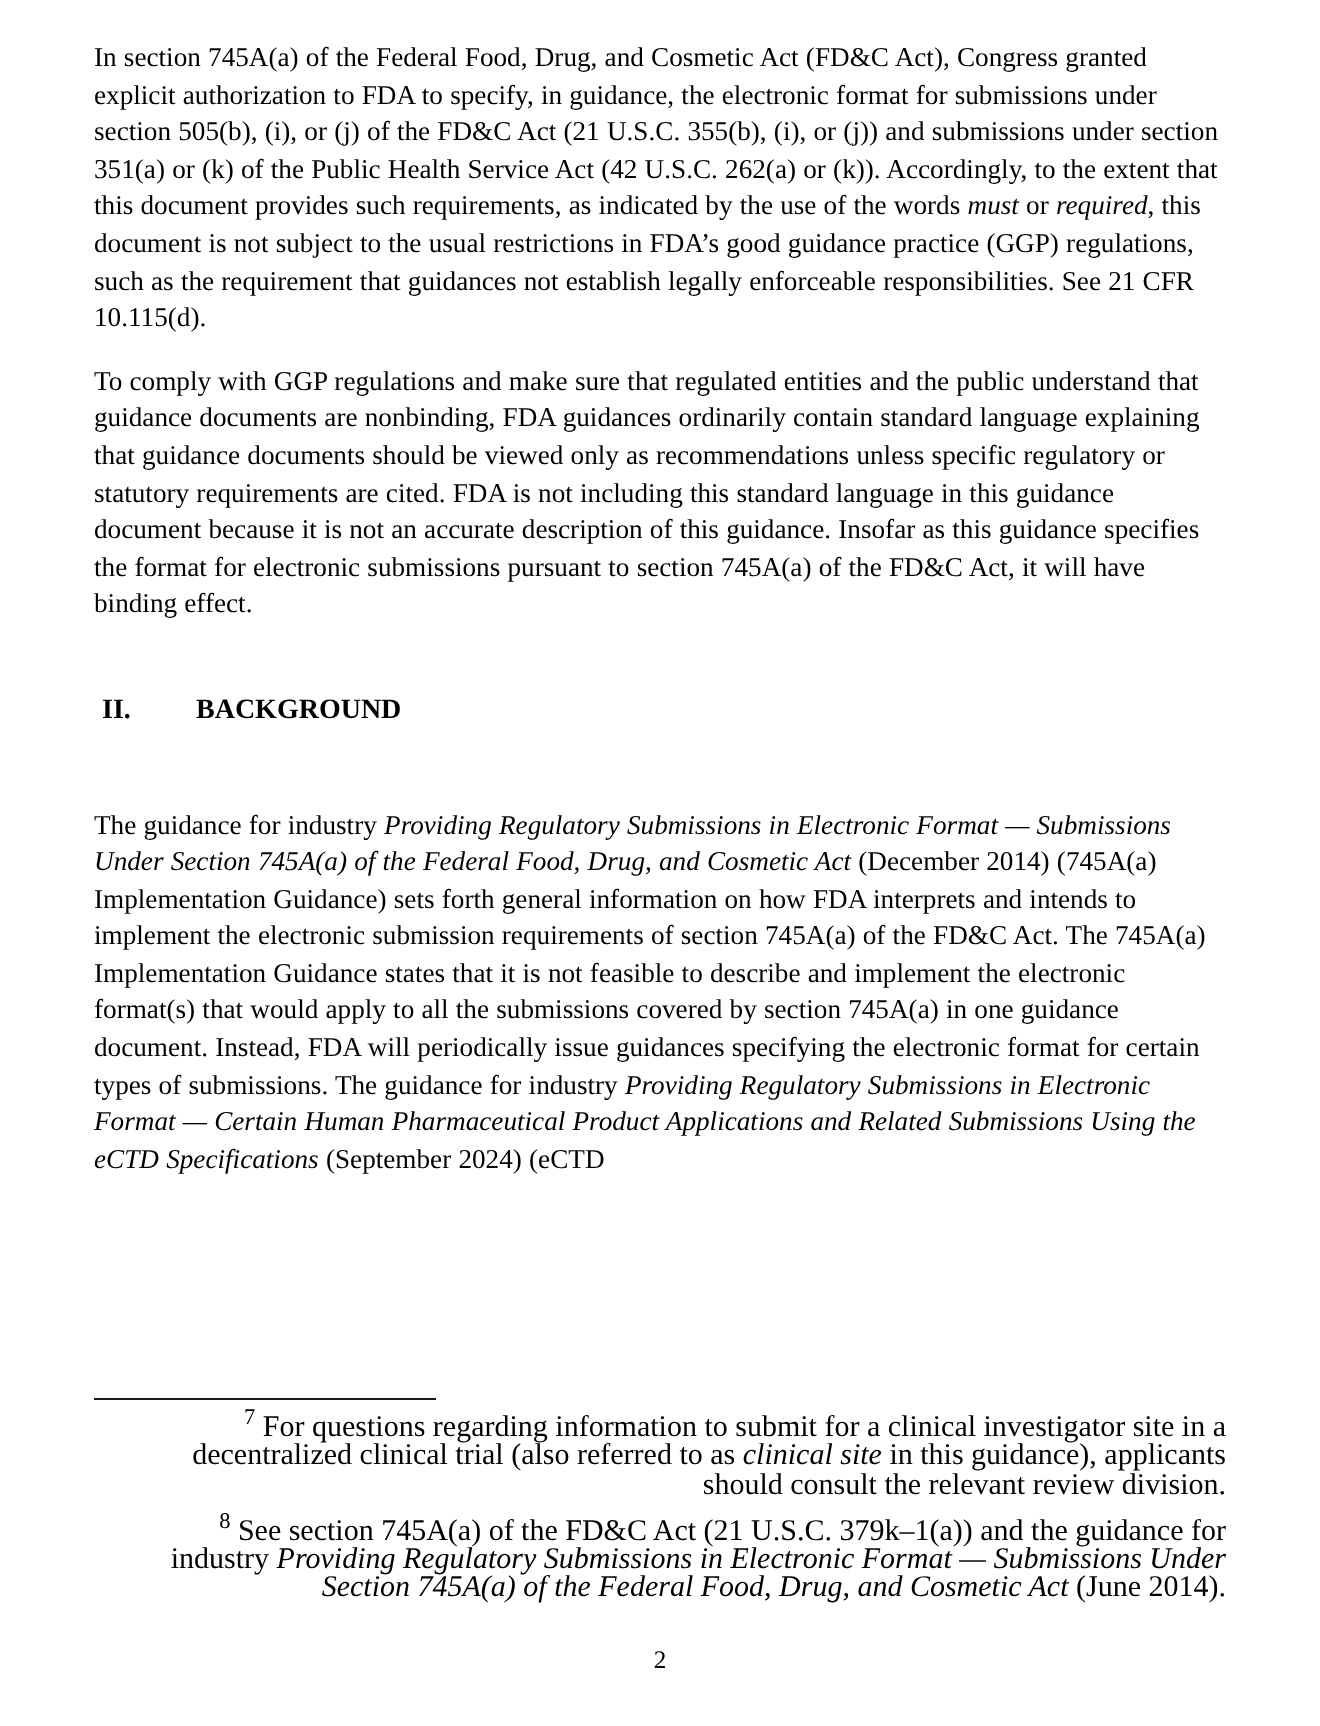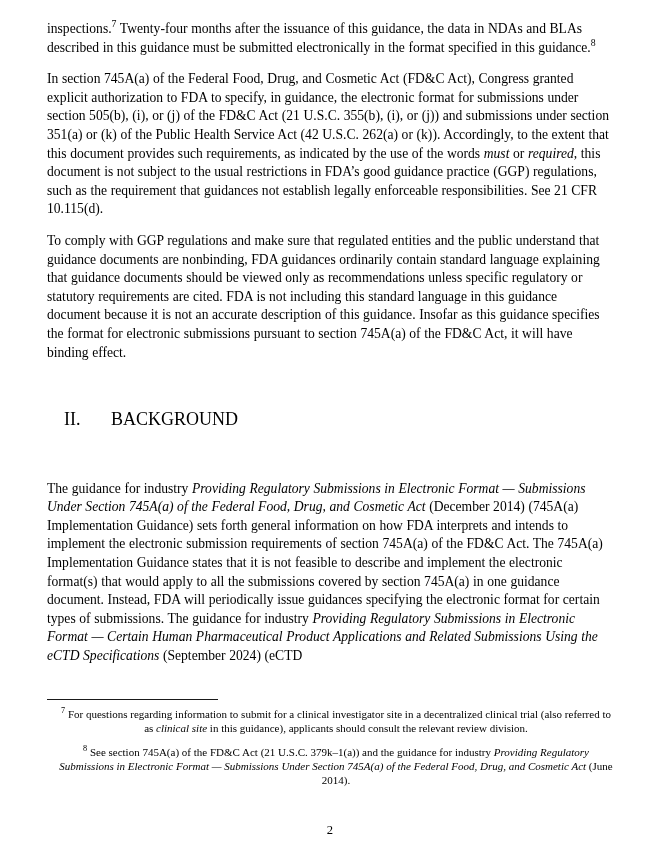--- a/index.html
+++ b/index.html
@@ -38,24 +38,24 @@
     font-family: Liberation Serif, serif;
   }
   .spacer-lg {
     height: 31px;
   }
   .spacer-md {
     height: 17px;
   }
   .heading-row {
     display: block;
-    font-weight: normal;
-    font-size: 18px;
+    font-weight: bold;
+    font-size: 14px;
     line-height: 18.6px;
-    margin: 17px;
+    margin: 4px;
   }
   .heading-1 {
     padding-left: 0;
   }
   .heading-1 .num {
     display: inline-block;
     width: 47px;
   }
   .heading-2 {
     padding-left: 40px;
@@ -80,23 +80,23 @@
   }
   .fn-rule {
     width: 171px;
     height: 0;
     border: 0;
     border-top: 1.1px solid #1a1a1a;
     margin: 0 0 7px 0;
   }
   p.footnote {
     margin: 0 0 9px 12px;
-    font-size: 11px;
+    font-size: 15px;
     line-height: 14.3px;
-    text-align: center;
+    text-align: right;
   }
   p.footnote sup {
     font-size: 0.75em;
   }
   .page-number {
     position: absolute;
     left: 0;
     top: 823px;
     width: 660px;
     text-align: center;
@@ -104,21 +104,20 @@
     line-height: 14px;
   }
 </style>
 </head>
 <body>
 
 <div class="page">
 
   <div class="content">
 
-    <p class="body-para"><span>inspections.</span><sup>7</sup><span> Twenty-four months after the issuance of this guidance, the data in NDAs and BLAs described in this guidance must be submitted electronically in the format specified in this guidance.</span><sup>8</sup></p>
 
     <p class="body-para"><span>In section 745A(a) of the Federal Food, Drug, and Cosmetic Act (FD&amp;C Act), Congress granted explicit authorization to FDA to specify, in guidance, the electronic format for submissions under section 505(b), (i), or (j) of the FD&amp;C Act (21 U.S.C. 355(b), (i), or (j)) and submissions under section 351(a) or (k) of the Public Health Service Act (42 U.S.C. 262(a) or (k)). Accordingly, to the extent that this document provides such requirements, as indicated by the use of the words </span><span class="italic">must</span><span> or </span><span class="italic">required</span><span>, this document is not subject to the usual restrictions in FDA’s good guidance practice (GGP) regulations, such as the requirement that guidances not establish legally enforceable responsibilities.  See 21 CFR 10.115(d).</span></p>
 
     <p class="body-para tight">To comply with GGP regulations and make sure that regulated entities and the public understand that guidance documents are nonbinding, FDA guidances ordinarily contain standard language explaining that guidance documents should be viewed only as recommendations unless specific regulatory or statutory requirements are cited.  FDA is not including this standard language in this guidance document because it is not an accurate description of this guidance.  Insofar as this guidance specifies the format for electronic submissions pursuant to section 745A(a) of the FD&amp;C Act, it will have binding effect.</p>
 
     <div class="spacer-lg"></div>
 
     <div class="heading-row heading-1"><span class="num">II.</span><span>BACKGROUND</span></div>
 
     <div class="spacer-md"></div>

